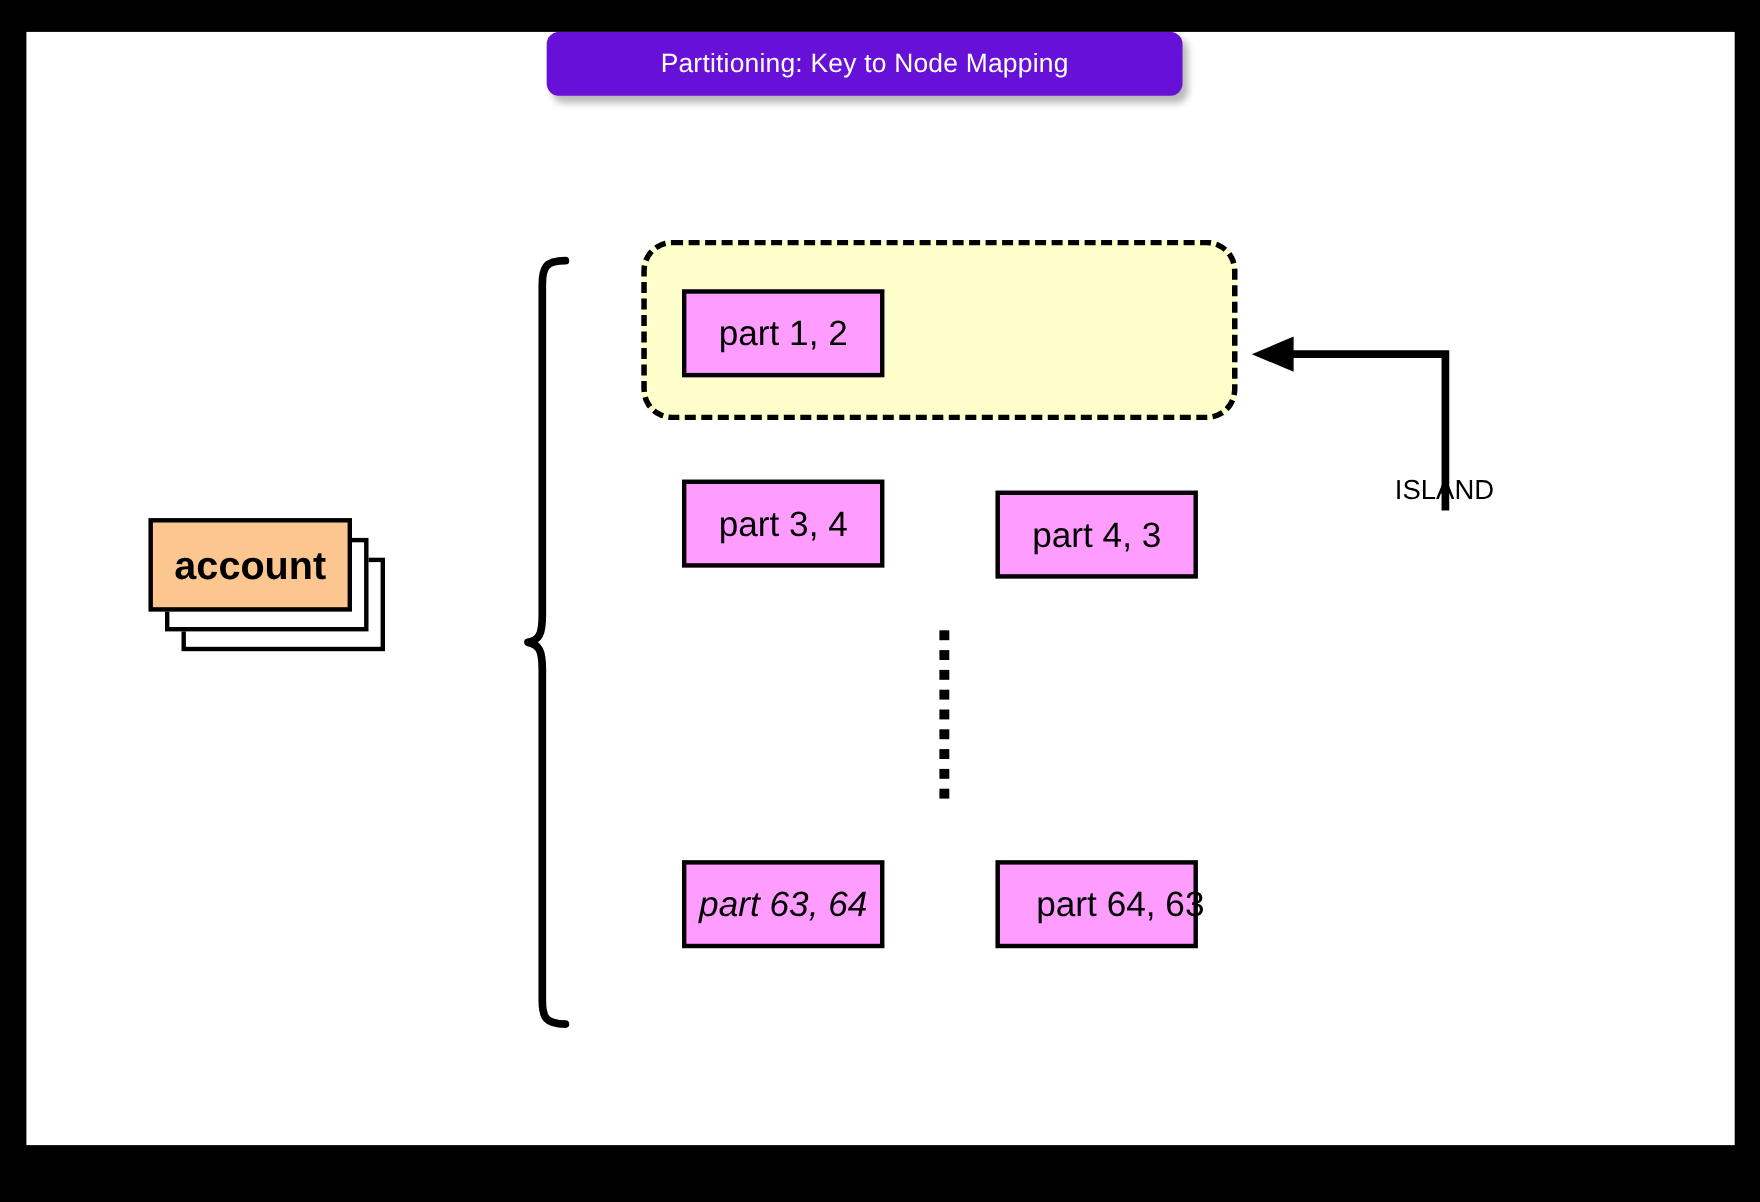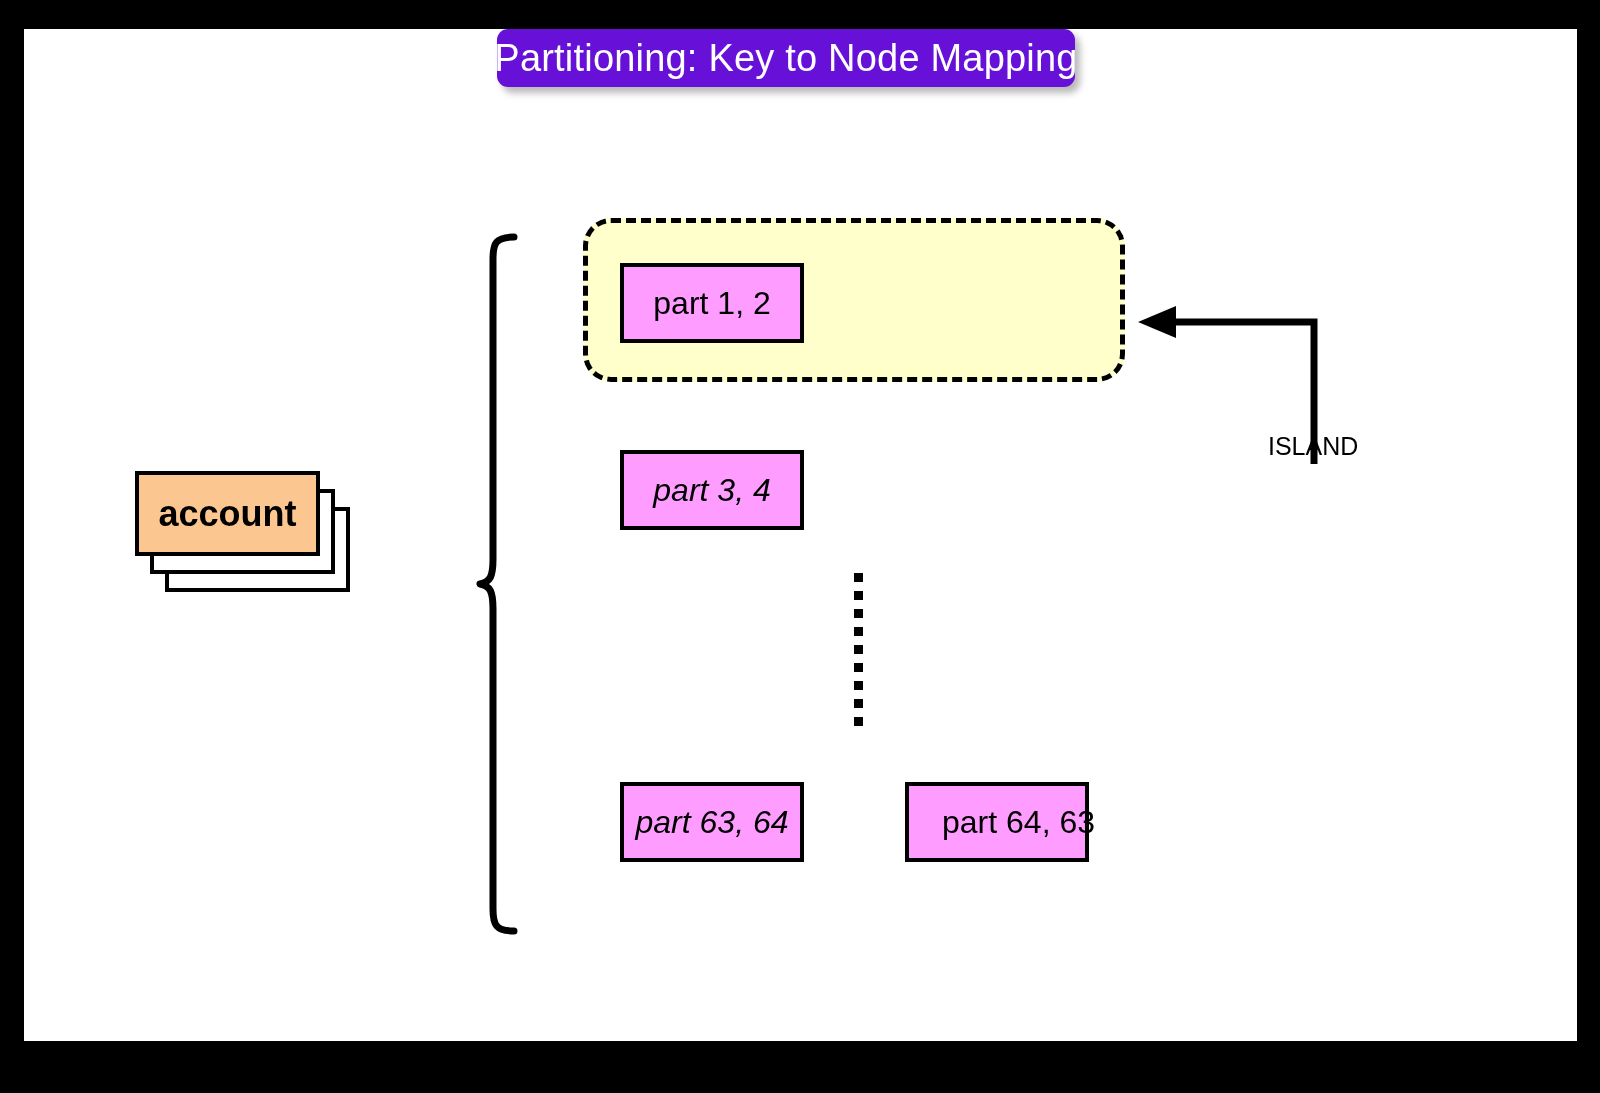--- a/index.html
+++ b/index.html
@@ -40,21 +40,21 @@
     height: 58px;
     background: #6610d8;
     border-radius: 11px;
     box-shadow: 5px 6px 7px rgba(0,0,0,0.28);
     display: flex;
     align-items: center;
     justify-content: center;
   }
   #title-banner .title-text {
     color: #ffffff;
-    font-size: 38px;
+    font-size: 24px;
     letter-spacing: 0.2px;
     white-space: nowrap;
   }
 
   
   #account-stack {
     position: absolute;
     left: 111px;
     top: 442px;
     width: 215px;
@@ -124,21 +124,21 @@
   }
   .part-box .part-label {
     font-size: 32px;
     color: #000000;
     white-space: nowrap;
   }
 
   
   .pos-r1c1 { left: 596px; top: 234px; }
   .pos-r1c2 { left: 881px; top: 234px; }
-  .pos-r2c1 { left: 596px; top: 421px; font-style: italic; }
+  .pos-r2c1 { left: 596px; top: 407px; }
   .pos-r2c2 { left: 881px; top: 417px; }
   .pos-r3c1 { left: 596px; top: 753px; font-style: italic; }
   .pos-r3c2 { left: 881px; top: 753px; padding-left: 43px; }
 
   
   #ellipsis-dots {
     position: absolute;
     left: 830px;
     top: 544px;
     width: 14px;
@@ -198,20 +198,23 @@
 
     <div id="island-group"></div>
 
     <div class="part-box pos-r1c1">
       <span class="part-label">part 1, 2</span>
     </div>
 
     <div class="part-box pos-r2c1">
       <span class="part-label">part 3, 4</span>
     </div>
+    <div class="part-box pos-r2c2">
+      <span class="part-label">part 4, 3</span>
+    </div>
 
     <div id="ellipsis-dots">
       <div class="dot"></div>
       <div class="dot"></div>
       <div class="dot"></div>
       <div class="dot"></div>
       <div class="dot"></div>
       <div class="dot"></div>
       <div class="dot"></div>
       <div class="dot"></div>

